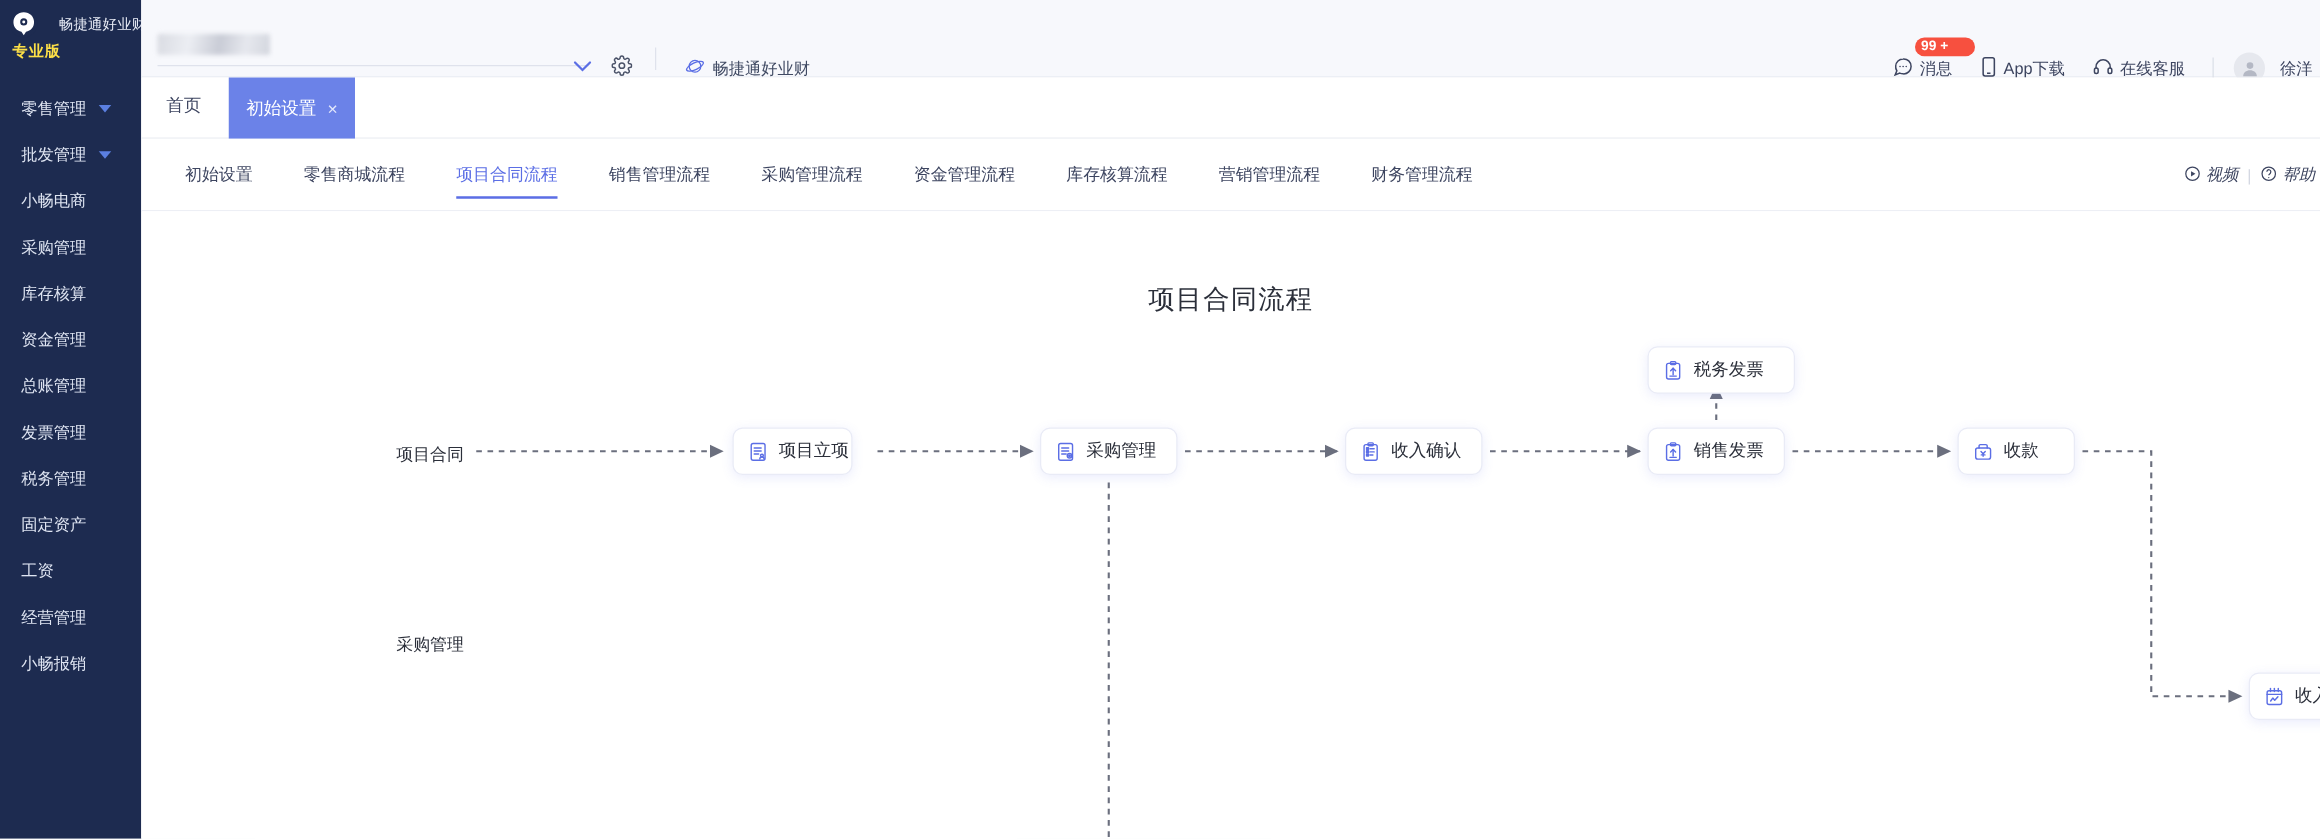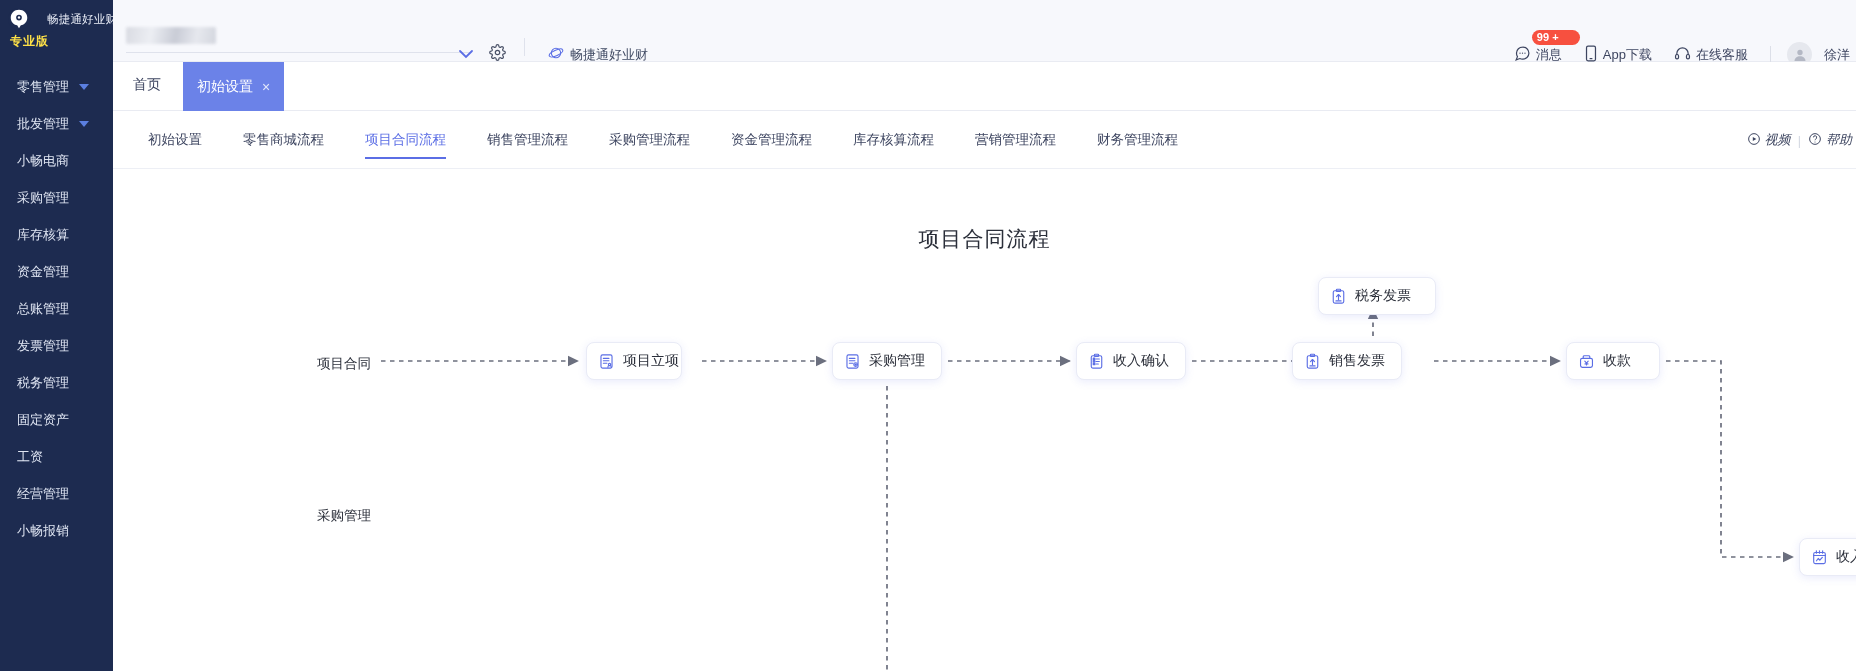--- a/index.html
+++ b/index.html
@@ -383,21 +383,21 @@
               <line x1="11.2" y1="8.4" x2="16" y2="8.4"></line>
               <line x1="11.2" y1="12" x2="16" y2="12"></line>
               <line x1="11.2" y1="15.6" x2="14.6" y2="15.6"></line>
               <rect x="7.4" y="7.2" width="2.2" height="2.2" fill="#5b6ee5"></rect>
               <rect x="7.4" y="10.8" width="2.2" height="2.2" fill="#5b6ee5"></rect>
               <rect x="7.4" y="14.4" width="2.2" height="2.2" fill="#5b6ee5"></rect>
             </svg>
           </span>
           <span>收入确认</span>
         </div>
-        <div class="node" style="left: 1179px; top: 173px; width: 110px;">
+        <div class="node" style="left: 1205px; top: 173px; width: 110px;">
           <span style="display: flex; flex: 0 0 auto;">
             <svg class="ic" viewBox="0 0 24 24" fill="none" stroke="#5b6ee5" stroke-width="1.6" stroke-linecap="round" stroke-linejoin="round">
               <rect x="4.6" y="3.8" width="14.8" height="17.6" rx="2.2"></rect>
               <rect x="9" y="1.8" width="6" height="3.2" rx="1"></rect>
               <line x1="12" y1="16.6" x2="12" y2="9.4"></line>
               <path d="M9.2 12.1L12 9.2l2.8 2.9"></path>
               <line x1="8.4" y1="18.2" x2="15.6" y2="18.2"></line>
             </svg>
           </span>
           <span>销售发票</span>

